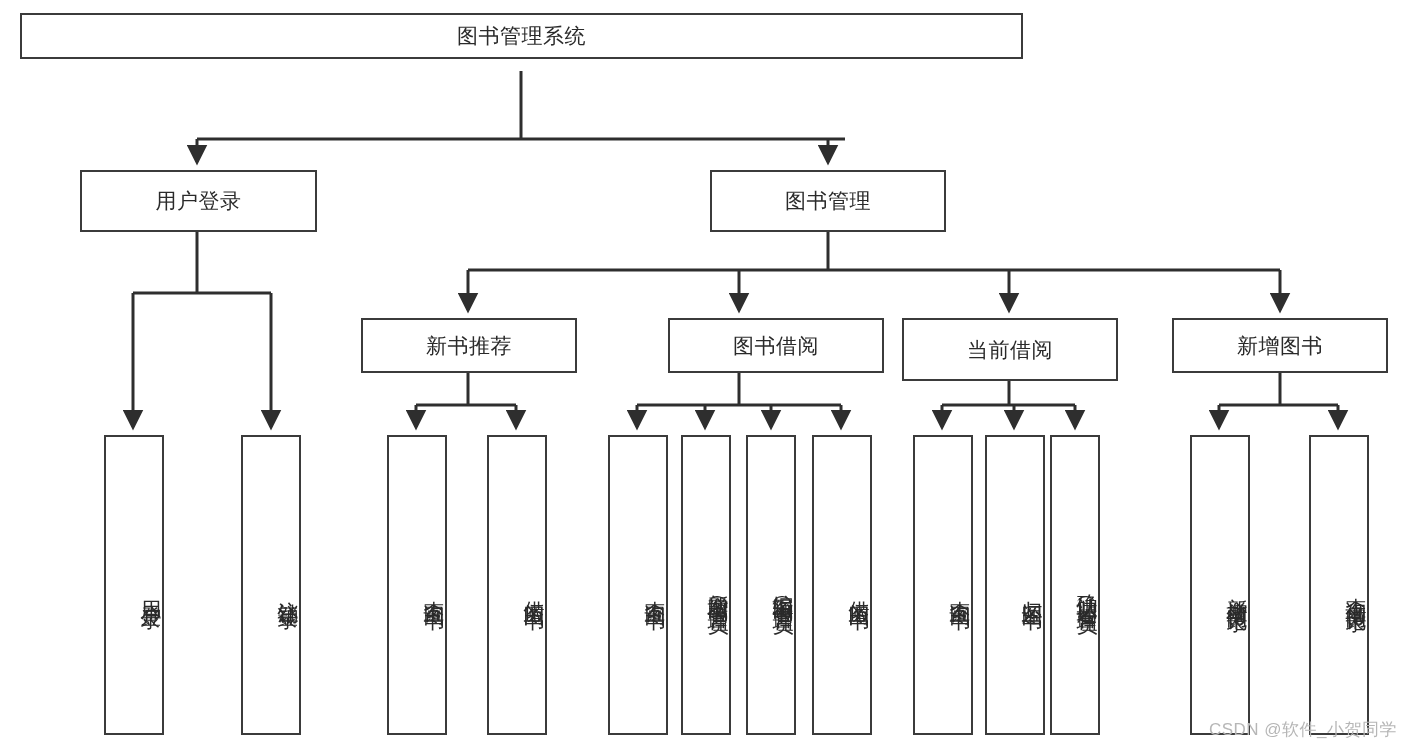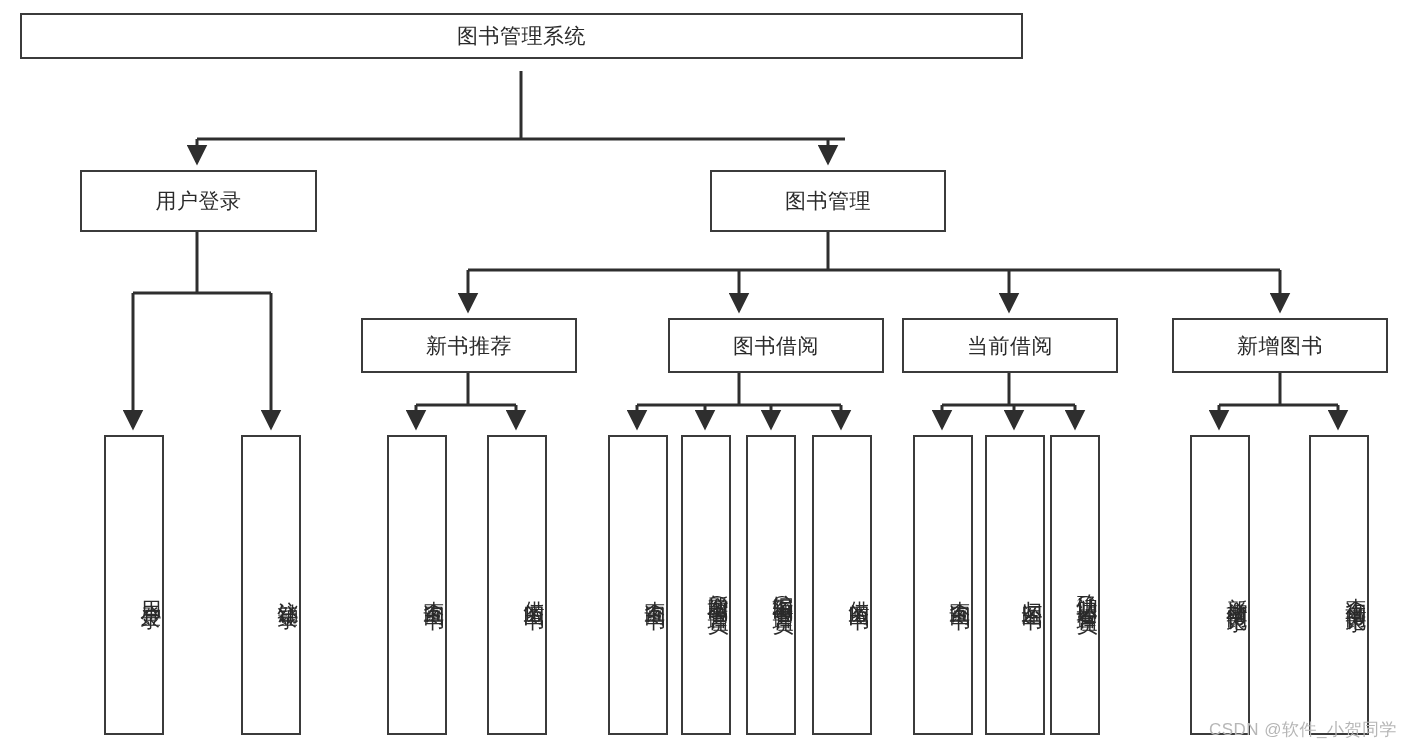--- a/index.html
+++ b/index.html
@@ -130,21 +130,21 @@
   <div class="node horiz" style="left:361px; top:318px; width:216px; height:55px;">
     <span>新书推荐</span>
   </div>
 
   <div class="node horiz" style="left:710px; top:170px; width:236px; height:62px;">
     <span>图书管理</span>
   </div>
   <div class="node horiz" style="left:668px; top:318px; width:216px; height:55px;">
     <span>图书借阅</span>
   </div>
-  <div class="node horiz" style="left:902px; top:318px; width:216px; height:55px;">
+  <div class="node horiz" style="left:902px; top:318px; width:216px; height:63px;">
     <span>当前借阅</span>
   </div>
   <div class="node horiz" style="left:1172px; top:318px; width:216px; height:55px;">
     <span>新增图书</span>
   </div>
 
   <div class="node vert" style="left:104px; top:435px; width:60px; height:300px;">
     <span class="vlabel">用户登录</span>
   </div>
   <div class="node vert" style="left:241px; top:435px; width:60px; height:300px;">

